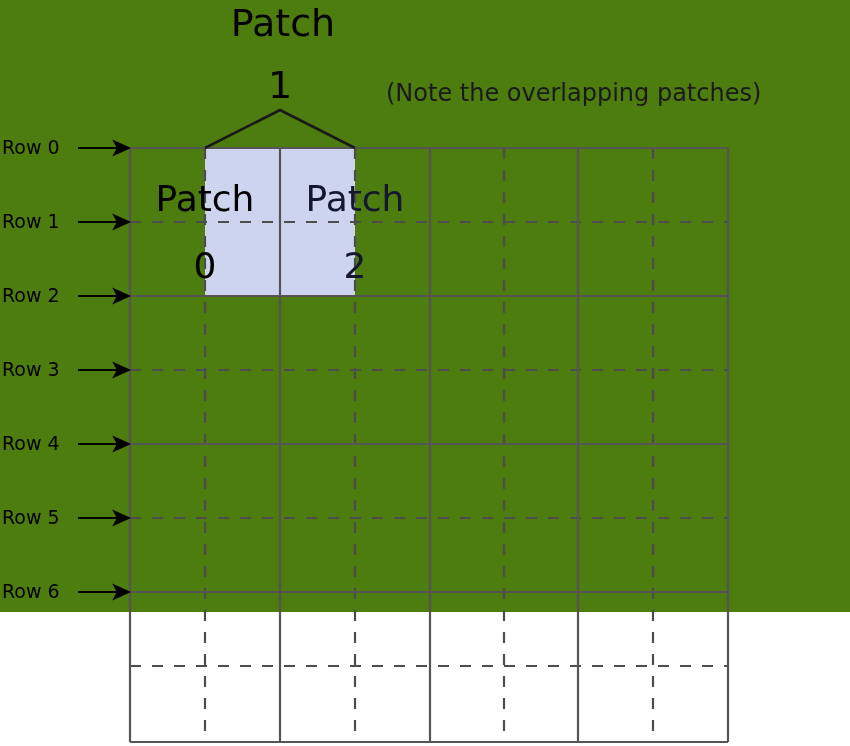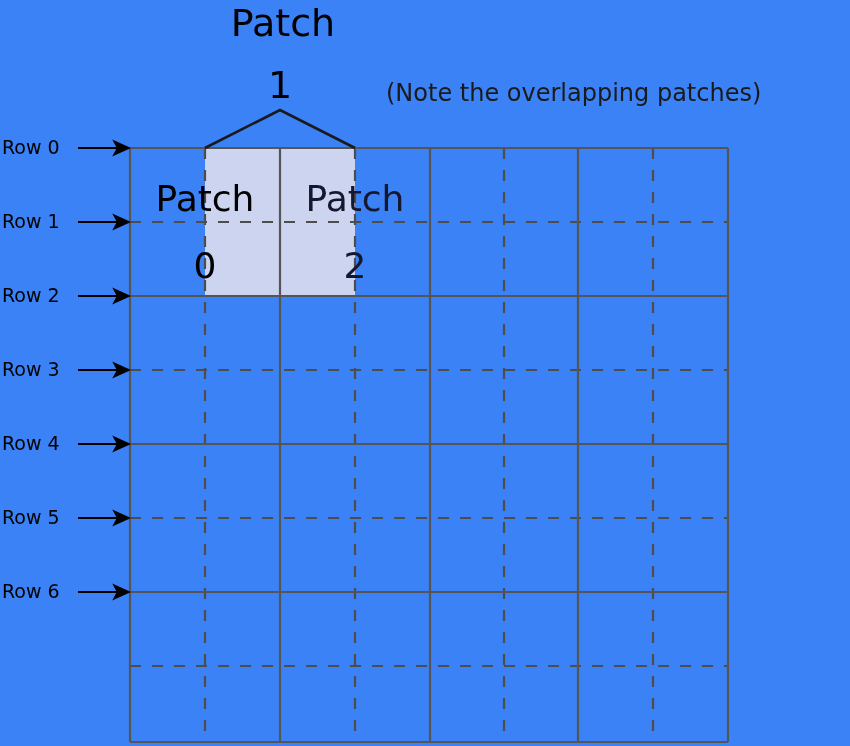--- a/index.html
+++ b/index.html
@@ -9,22 +9,22 @@
   }
   body {
     width: 850px;
     height: 746px;
     overflow: hidden;
     font-family: "DejaVu Sans", sans-serif;
   }
   #stage {
     position: relative;
     width: 850px;
-    height: 746px;
-    background: #3b82f6;
+    height: 612px;
+    background: #4d7c0f;
   }
   #diagram-svg {
     position: absolute;
     left: 0;
     top: 0;
     width: 850px;
     height: 746px;
   }
   .txt-title {
     font-family: "DejaVu Sans", sans-serif;

